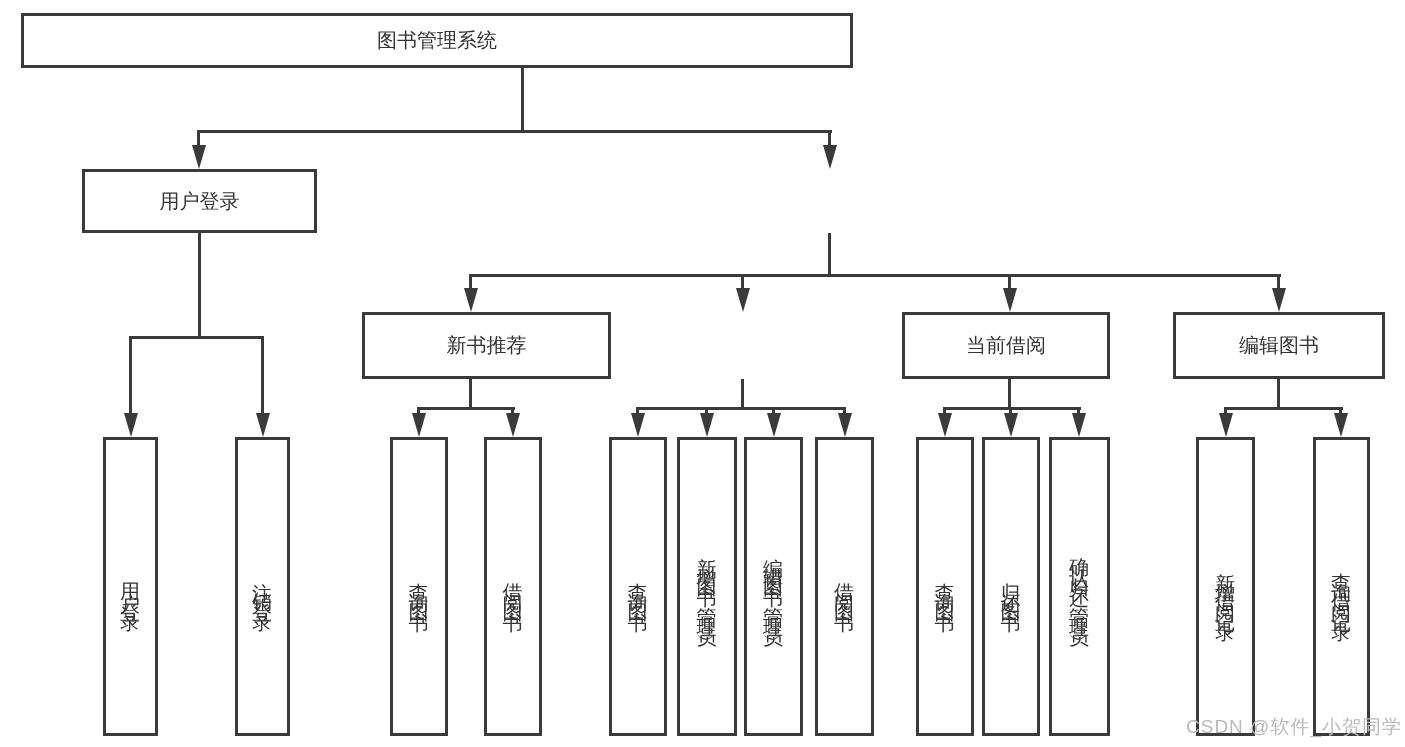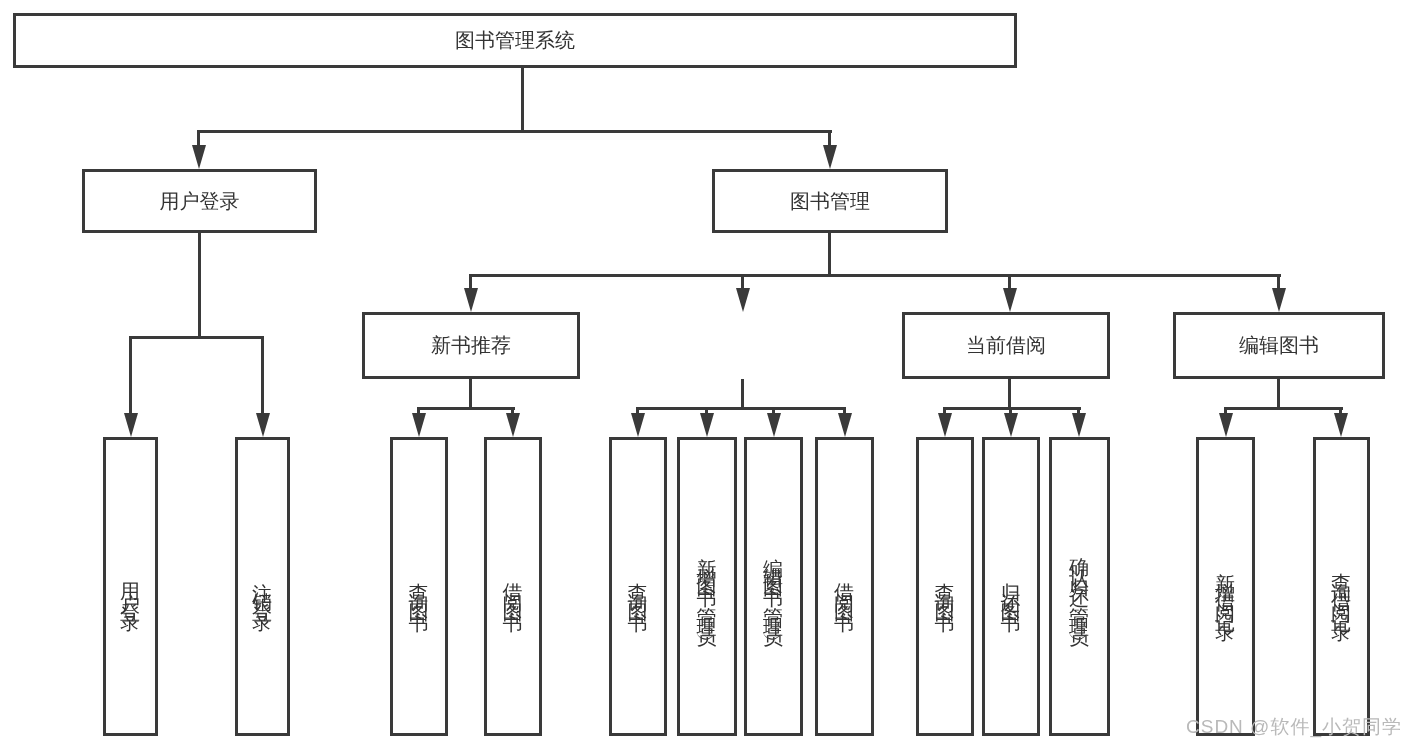--- a/index.html
+++ b/index.html
@@ -52,57 +52,54 @@
     color: #b9b9b9;
     white-space: nowrap;
     text-align: center;
   }
 </style>
 </head>
 <body>
 
 <div id="stage">
 
-  <div class="box" style="left:13px; top:13px; width:1004px; height:55px">
+  <div class="box" style="left:21px; top:13px; width:832px; height:55px">
     <span class="lbl">图书管理系统</span>
   </div>
 
   <div class="vl" style="left:521px; top:68px; height:62px"></div>
   <div class="hl" style="left:197px; top:130px; width:635px"></div>
   <div class="vl" style="left:197px; top:130px; height:18px"></div>
   <div class="ar" style="left:192px; top:145px"></div>
   <div class="vl" style="left:828px; top:130px; height:18px"></div>
   <div class="ar" style="left:823px; top:145px"></div>
 
   <div class="box" style="left:82px; top:169px; width:235px; height:64px">
     <span class="lbl">用户登录</span>
-  </div>
-  <div class="box" style="left:712px; top:169px; width:236px; height:64px">
-    <span class="lbl">图书管理</span>
   </div>
 
   <div class="vl" style="left:198px; top:233px; height:103px"></div>
   <div class="hl" style="left:129px; top:336px; width:135px"></div>
   <div class="vl" style="left:129px; top:336px; height:80px"></div>
   <div class="ar" style="left:124px; top:413px"></div>
   <div class="vl" style="left:261px; top:336px; height:80px"></div>
   <div class="ar" style="left:256px; top:413px"></div>
 
   <div class="vl" style="left:828px; top:233px; height:41px"></div>
   <div class="hl" style="left:469px; top:274px; width:812px"></div>
   <div class="vl" style="left:469px; top:274px; height:18px"></div>
   <div class="ar" style="left:464px; top:288px"></div>
   <div class="vl" style="left:741px; top:274px; height:18px"></div>
   <div class="ar" style="left:736px; top:288px"></div>
   <div class="vl" style="left:1008px; top:274px; height:18px"></div>
   <div class="ar" style="left:1003px; top:288px"></div>
   <div class="vl" style="left:1277px; top:274px; height:18px"></div>
   <div class="ar" style="left:1272px; top:288px"></div>
 
-  <div class="box" style="left:362px; top:312px; width:218px; height:67px">
+  <div class="box" style="left:362px; top:312px; width:249px; height:67px">
     <span class="lbl">新书推荐</span>
   </div>
   <div class="box" style="left:902px; top:312px; width:208px; height:67px">
     <span class="lbl">当前借阅</span>
   </div>
   <div class="box" style="left:1173px; top:312px; width:212px; height:67px">
     <span class="lbl">编辑图书</span>
   </div>
 
   <div class="vl" style="left:469px; top:379px; height:28px"></div>

